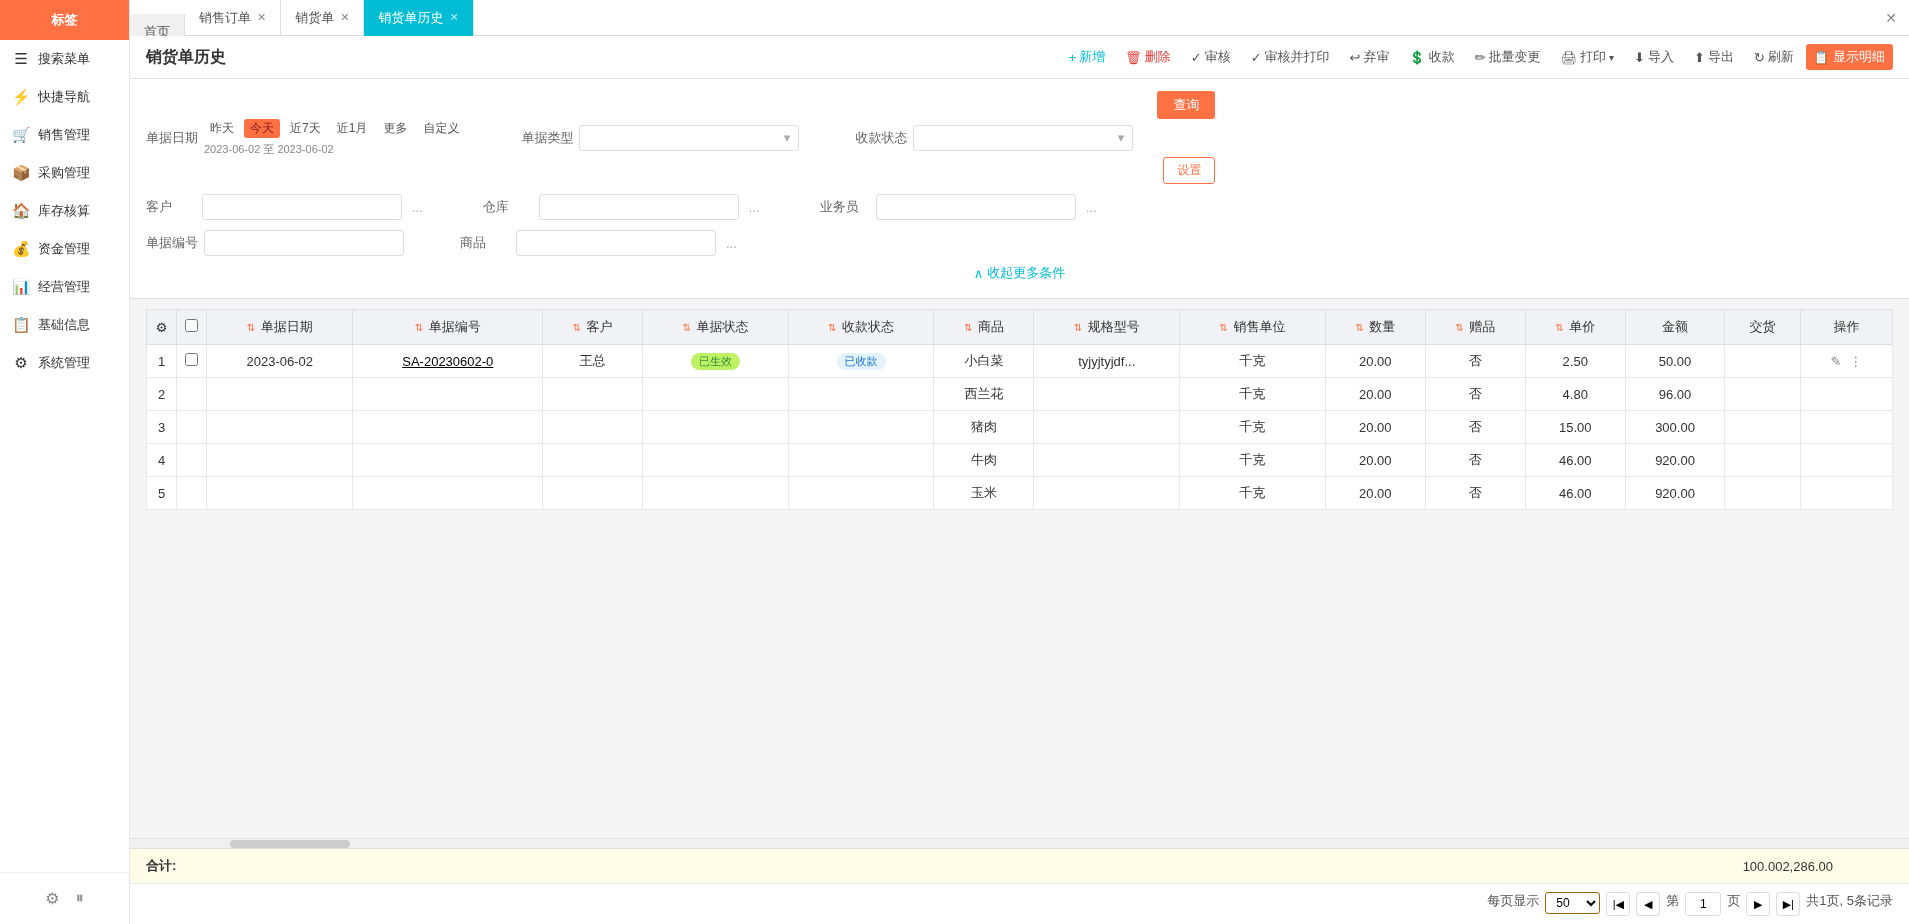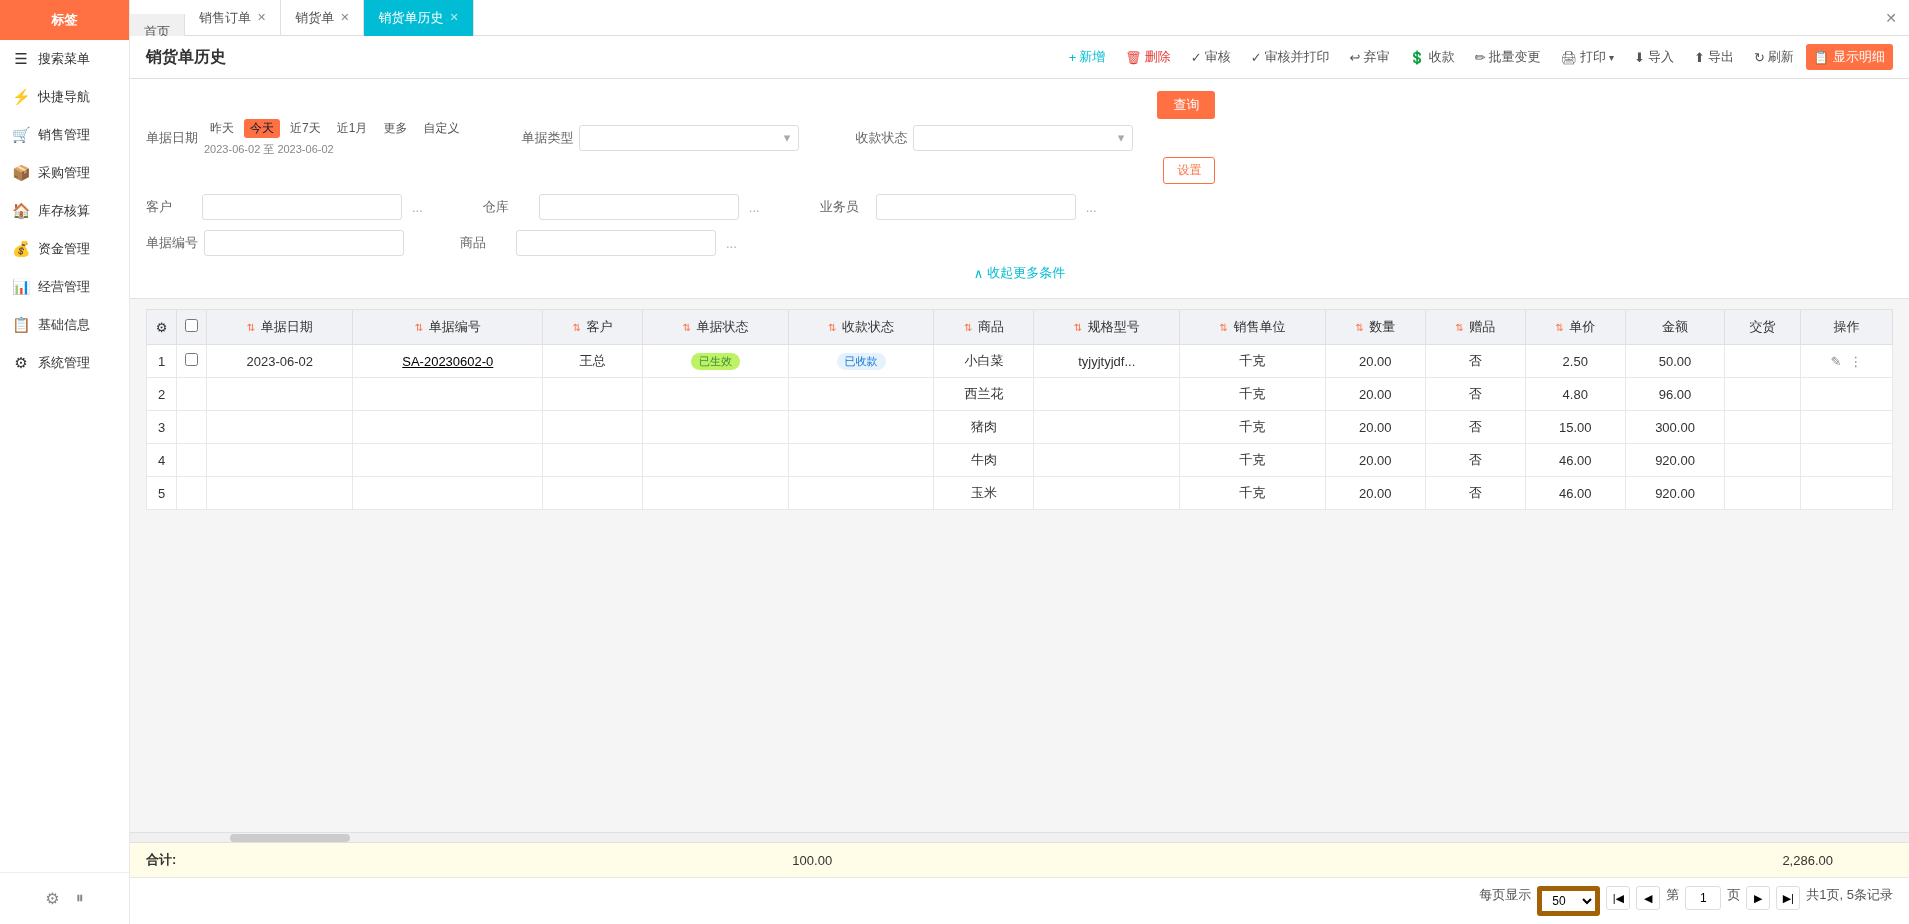--- a/index.html
+++ b/index.html
@@ -280,21 +280,21 @@
       align-items: flex-start;
       justify-content: flex-end;
       padding: 8px 16px;
       background: #fff;
       border-top: 1px solid #e8e8e8;
       gap: 6px;
       font-size: 12px;
       color: #555;
     }
     .page-size-select {
-      border: 5px solid #a16207;
+      border: 1px solid #a16207;
       border-radius: 3px;
       padding: 2px 6px;
       font-size: 12px;
       background: #fff;
     }
     .page-btn {
       width: 24px;
       height: 24px;
       border: 1px solid #ddd;
       border-radius: 3px;
@@ -469,21 +469,21 @@
 
     <div class="filter-area">
 
       <div class="filter-row">
 
         <div class="filter-item">
           <span class="filter-label">单据日期</span>
           <div class="filter-date-area">
             <div class="date-tags">
               <span class="date-tag">昨天</span>
-              <span class="date-tag active" style="background:#ff7043; color:#0f172a;">今天</span>
+              <span class="date-tag active" style="background:#ff7043; color:#7f1d1d;">今天</span>
               <span class="date-tag">近7天</span>
               <span class="date-tag">近1月</span>
               <span class="date-tag">更多</span>
               <span class="date-tag">自定义</span>
             </div>
             <div class="date-range">2023-06-02 至 2023-06-02</div>
           </div>
         </div>
 
         <div class="filter-item" style="margin-left:40px;">
@@ -706,21 +706,21 @@
           </tbody>
       </table>
     </div>
 
     <div class="scrollbar-area">
       <div class="scrollbar-thumb"></div>
     </div>
 
     <div class="table-footer">
       <span class="total-label">合计:</span>
-      <span style="flex:1; text-align:left; min-width:900px; display:inline-block;">
+      <span style="flex:1; text-align:right; min-width:900px; display:inline-block;">
         <span style="margin-left:600px;">100.00</span>
       </span>
       <span style="margin-left:auto; margin-right:60px;">2,286.00</span>
     </div>
 
     <div class="pagination">
       <span>每页显示</span>
       <select class="page-size-select">
         <option>20</option>
         <option selected="">50</option>

